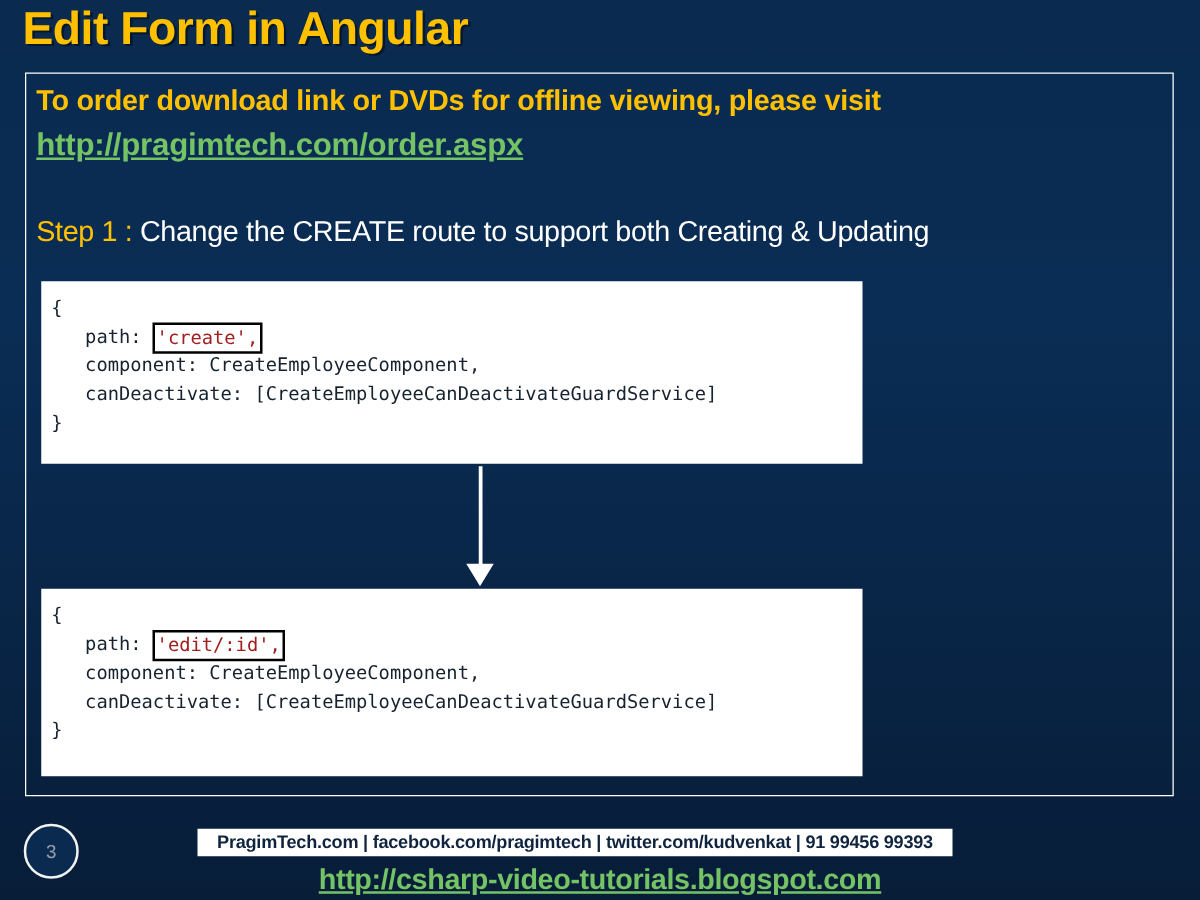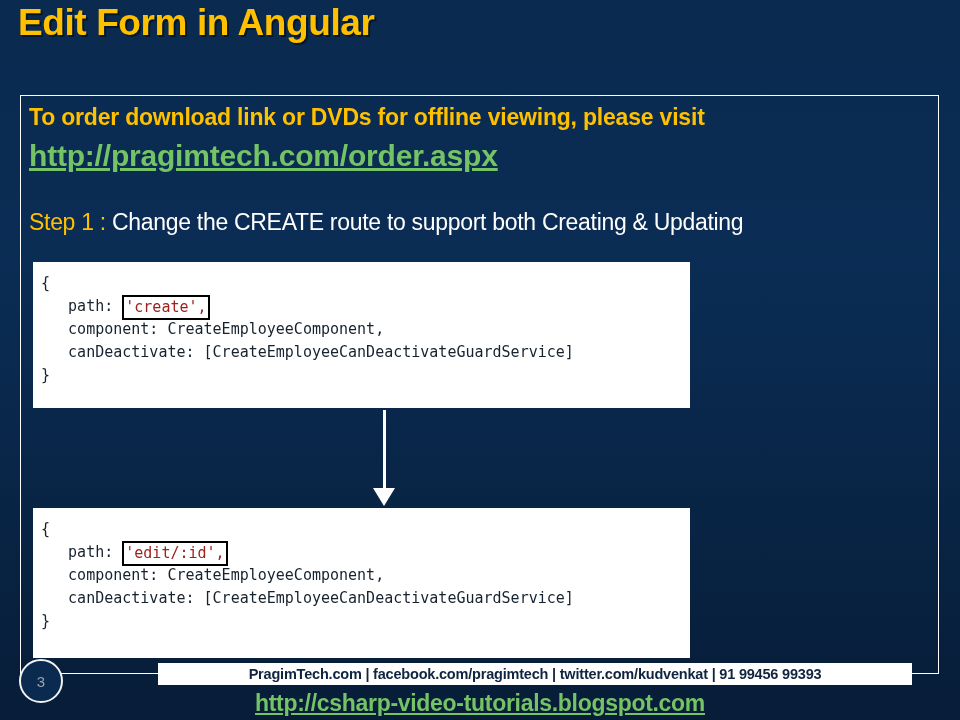--- a/index.html
+++ b/index.html
@@ -39,39 +39,38 @@
 
   
   .content-panel {
     position: absolute;
     left: 20px;
     top: 58px;
     width: 919px;
     height: 579px;
     border: 1.5px solid #ffffff;
     box-sizing: border-box;
-    margin-top: 37px;
   }
 
   .intro-line {
     position: absolute;
     left: 8px;
     top: 8px;
     font-size: 23px;
     font-weight: bold;
     color: #ffc000;
     white-space: nowrap;
     letter-spacing: -0.2px;
   }
 
   .intro-link {
     position: absolute;
     left: 8px;
     top: 43px;
-    font-size: 30px;
+    font-size: 25px;
     font-weight: bold;
     color: #74c365;
     text-decoration: underline;
     white-space: nowrap;
     letter-spacing: -0.2px;
     cursor: pointer;
   }
 
   .step-line {
     position: absolute;
@@ -168,21 +167,21 @@
     display: flex;
     align-items: center;
     justify-content: center;
     box-sizing: border-box;
   }
 
   .footer-bar {
     position: absolute;
     left: 158px;
     top: 663px;
-    width: 754px;
+    width: 604px;
     height: 22px;
     background: #ffffff;
     color: #10243f;
     font-size: 14.5px;
     font-weight: bold;
     display: flex;
     align-items: center;
     justify-content: center;
     letter-spacing: -0.2px;
     white-space: nowrap;

